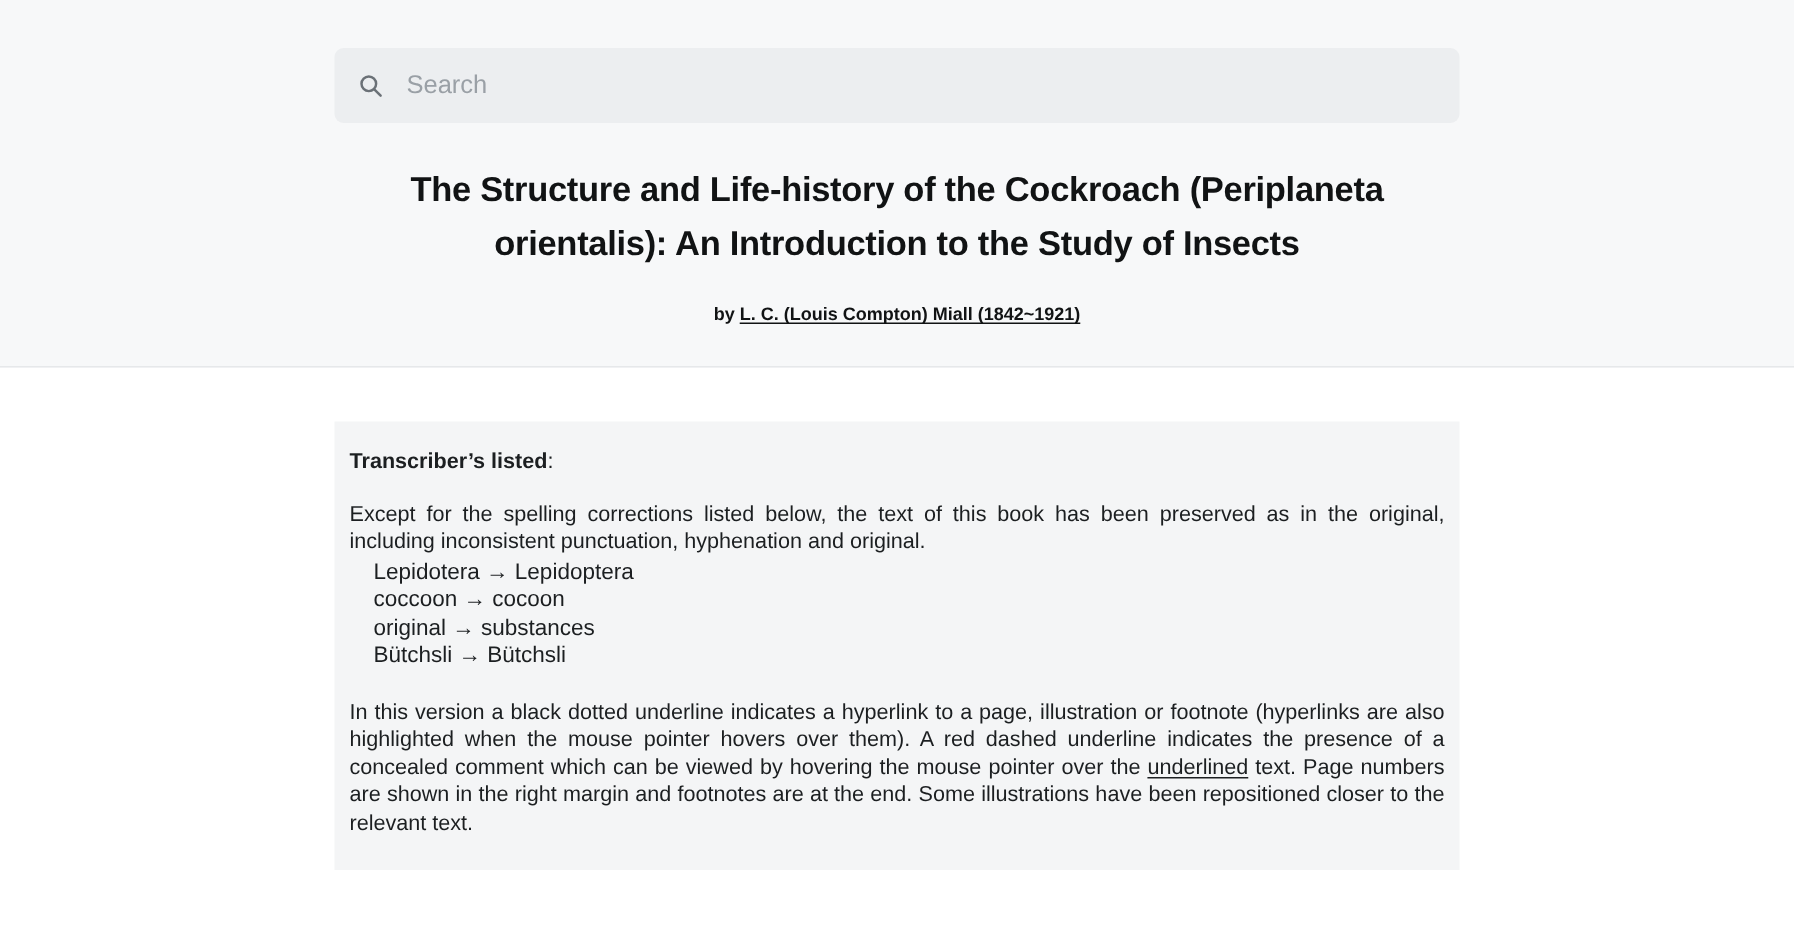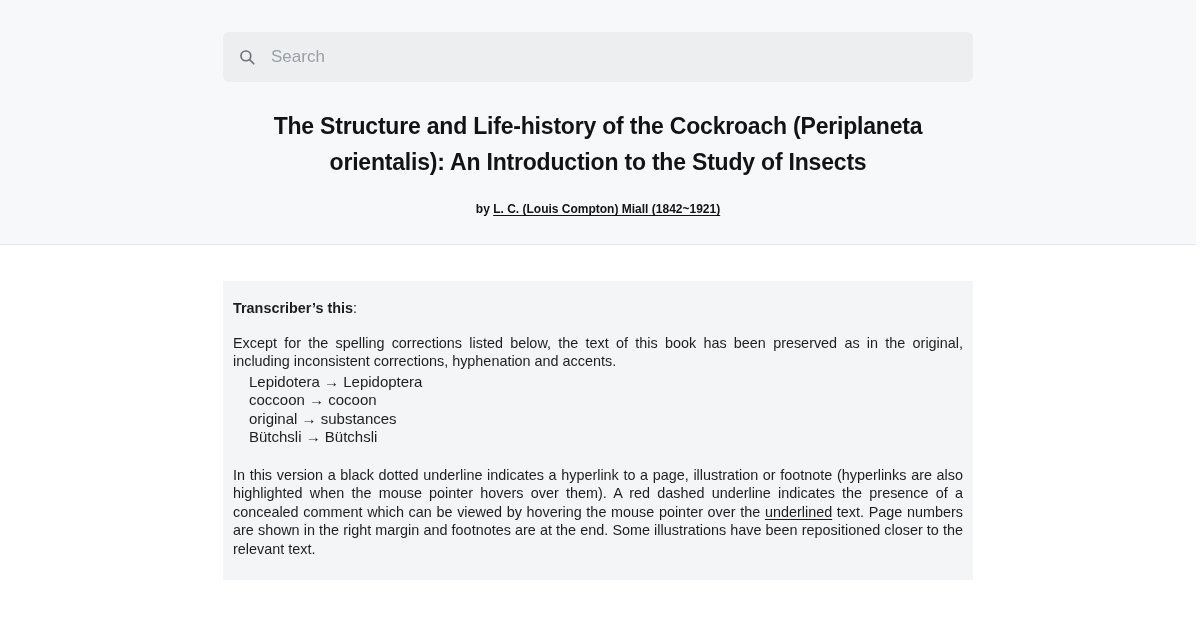--- a/index.html
+++ b/index.html
@@ -149,24 +149,24 @@
       </div>
 
     </div>
   </div>
 
   <div class="notes-outer">
     <div class="notes">
       <div class="notes-inner">
 
         <div class="notes-heading">
-          <span>Transcriber’s this</span><span class="colon">:</span>
+          <span>Transcriber’s listed</span><span class="colon">:</span>
         </div>
 
-        <p>Except for the spelling corrections listed below, the text of this book has been preserved as in the original, including inconsistent corrections, hyphenation and accents.</p>
+        <p>Except for the spelling corrections listed below, the text of this book has been preserved as in the original, including inconsistent punctuation, hyphenation and original.</p>
 
         <ul class="corrections">
           <li>Lepidotera → Lepidoptera</li>
           <li>coccoon → cocoon</li>
           <li>original → substances</li>
           <li>Bütchsli → Bütchsli</li>
         </ul>
 
         <p class="para-gap"><span>In this version a black dotted underline indicates a hyperlink to a page, illustration or footnote (hyperlinks are also highlighted when the mouse pointer hovers over them). A red dashed underline indicates the presence of a concealed comment which can be viewed by hovering the mouse pointer over the </span><span class="dotted-ref">underlined</span><span> text. Page numbers are shown in the right margin and footnotes are at the end. Some illustrations have been repositioned closer to the relevant text.</span></p>
 

